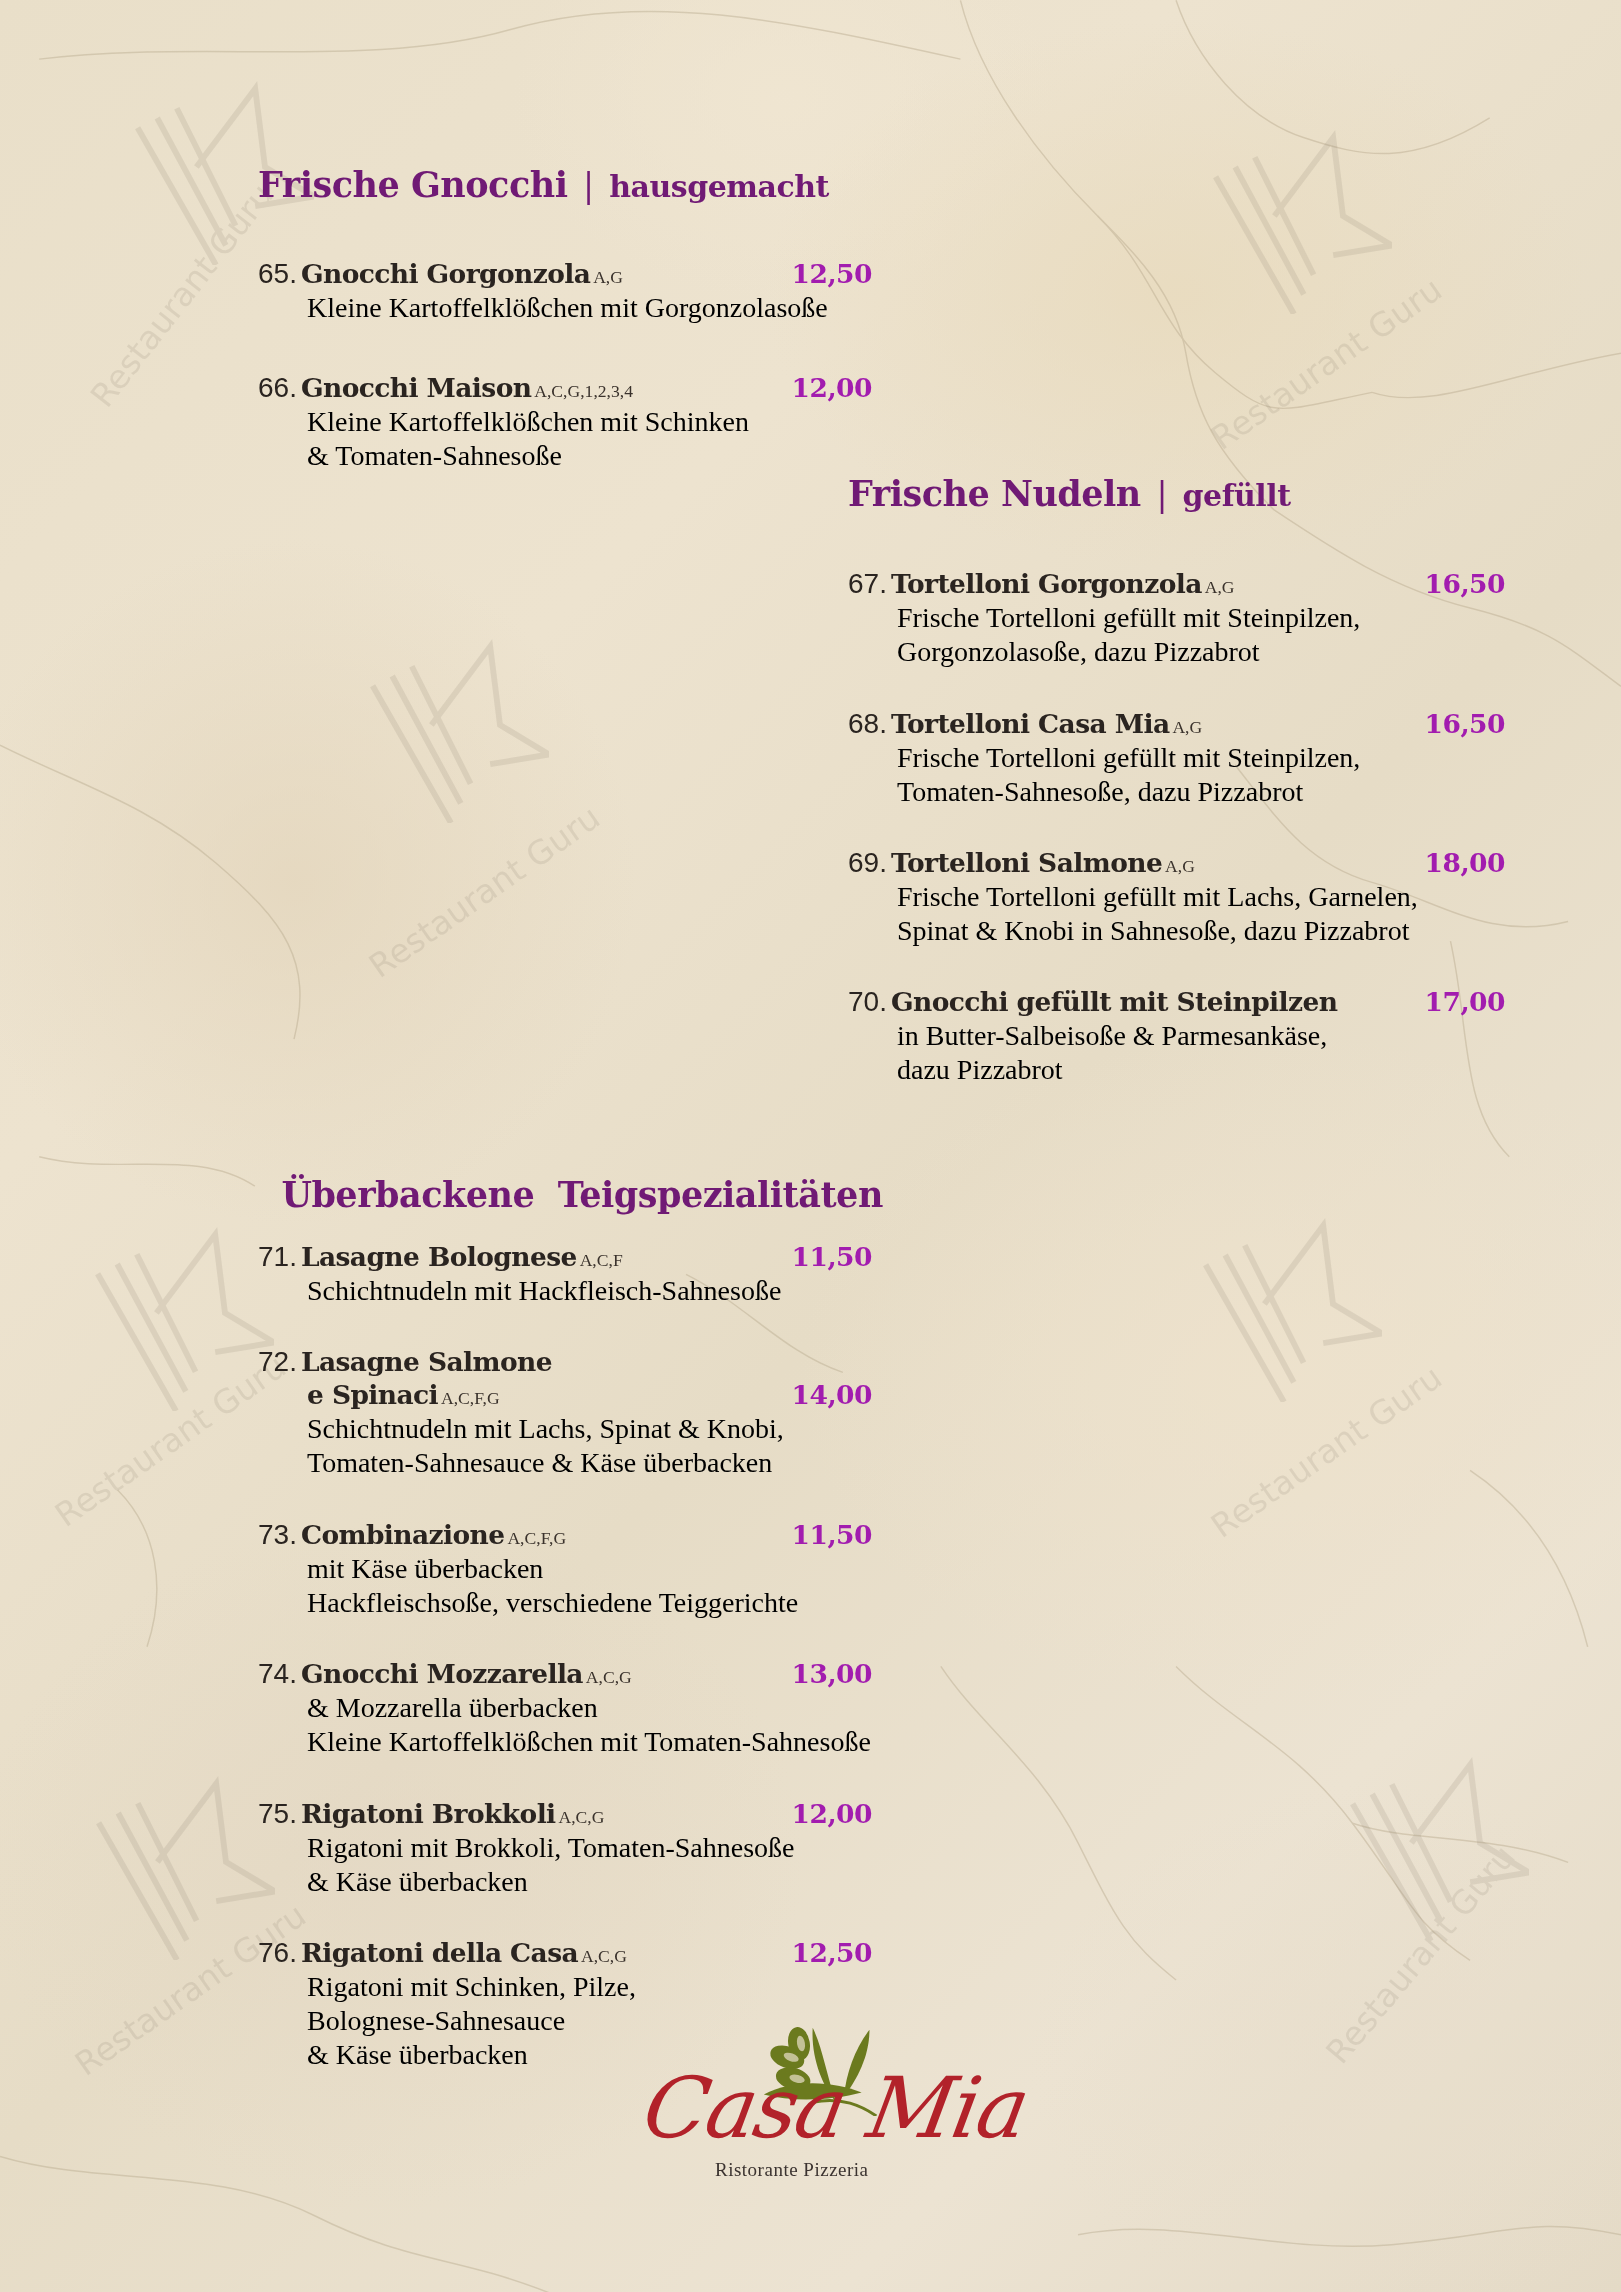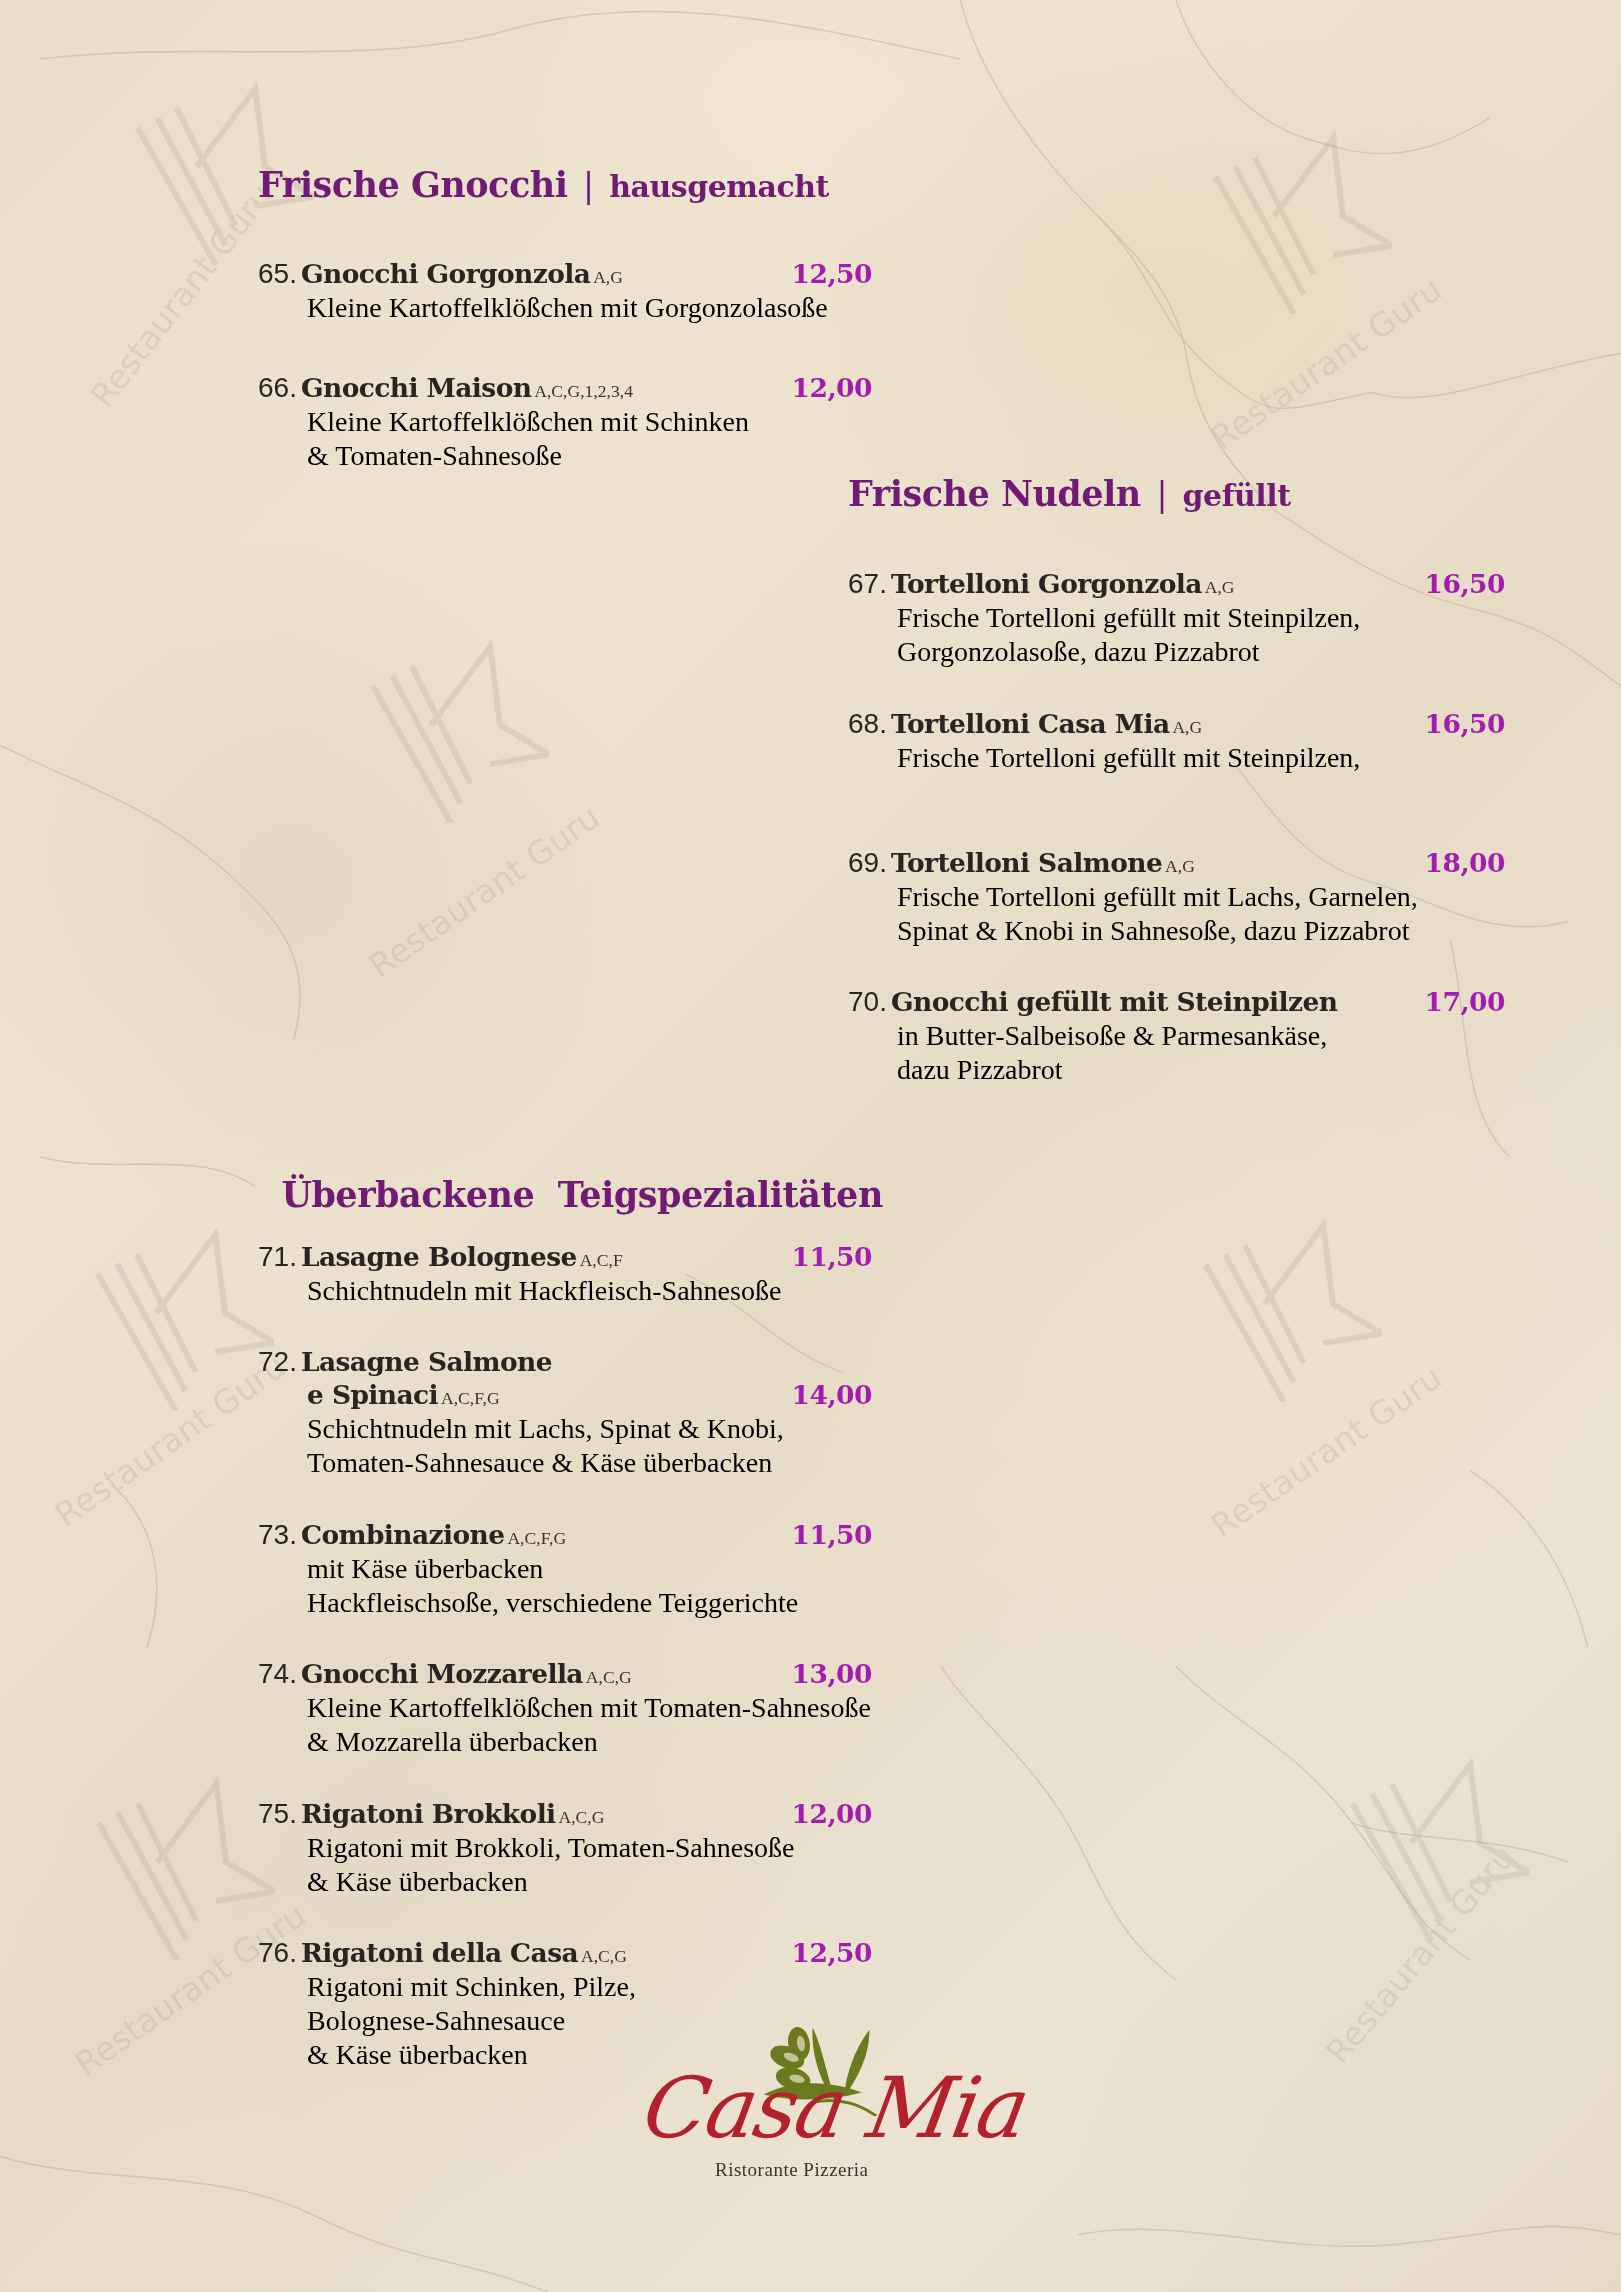--- a/index.html
+++ b/index.html
@@ -204,20 +204,21 @@
 </div>
 
 <div class="item" style="left:848px; top:708px; width:657px;">
   <div class="head">
     <span class="num">68.</span>
     <span class="name">Tortelloni Casa Mia</span><span class="allergens">A,G</span>
     <span class="price">16,50</span>
   </div>
   <div class="desc">
     <div>Frische Tortelloni gefüllt mit Steinpilzen,</div>
+    <div>Tomaten-Sahnesoße, dazu Pizzabrot</div>
   </div>
 </div>
 
 <div class="item" style="left:848px; top:847px; width:657px;">
   <div class="head">
     <span class="num">69.</span>
     <span class="name">Tortelloni Salmone</span><span class="allergens">A,G</span>
     <span class="price">18,00</span>
   </div>
   <div class="desc">
@@ -280,22 +281,22 @@
   </div>
 </div>
 
 <div class="item" style="left:258px; top:1658px; width:614px;">
   <div class="head">
     <span class="num">74.</span>
     <span class="name">Gnocchi Mozzarella</span><span class="allergens">A,C,G</span>
     <span class="price">13,00</span>
   </div>
   <div class="desc">
+    <div>&amp; Mozzarella überbacken</div>
     <div>Kleine Kartoffelklößchen mit Tomaten-Sahnesoße</div>
-    <div>&amp; Mozzarella überbacken</div>
   </div>
 </div>
 
 <div class="item" style="left:258px; top:1798px; width:614px;">
   <div class="head">
     <span class="num">75.</span>
     <span class="name">Rigatoni Brokkoli</span><span class="allergens">A,C,G</span>
     <span class="price">12,00</span>
   </div>
   <div class="desc">

